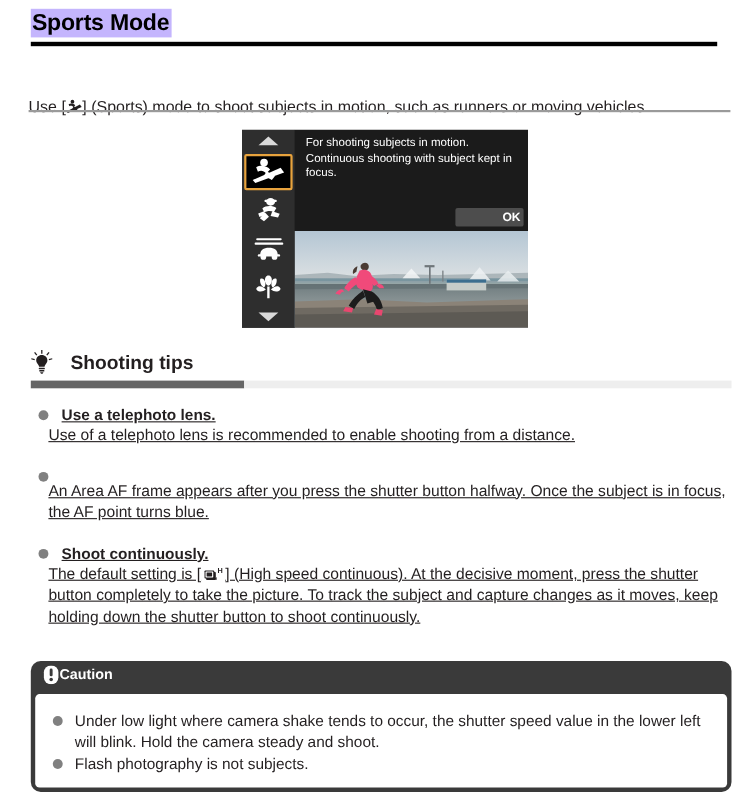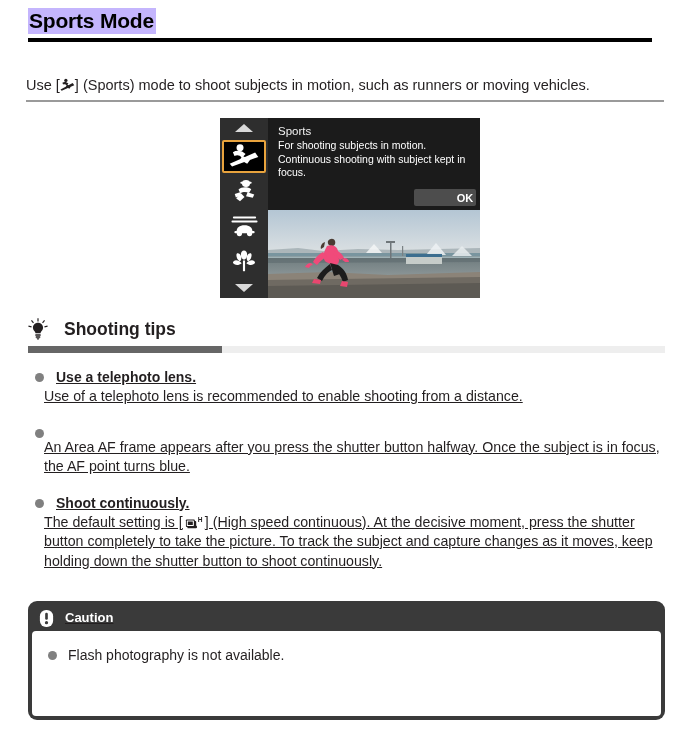--- a/index.html
+++ b/index.html
@@ -40,21 +40,21 @@
     top: 38px;
     width: 624px;
     height: 4px;
     background: #000000;
   }
 
   
   .intro {
     position: absolute;
     left: 26px;
-    top: 75px;
+    top: 88px;
     width: 636px;
     font-size: 14.5px;
     line-height: 20px;
     color: #231f20;
     white-space: nowrap;
   }
   .intro-rule {
     position: absolute;
     left: 26px;
     top: 100px;
@@ -258,25 +258,24 @@
     left: 28px;
     top: 601px;
     width: 637px;
     height: 119px;
     background: #3a3a3a;
     border-radius: 9px;
     padding: 4px;
   }
   .caution-head {
     display: flex;
-    align-items: center;
+    align-items: flex-start;
     height: 26px;
     padding-left: 7px;
-    gap: 11px;
-    text-decoration: underline;
+    gap: 0;
   }
   .caution-icon { width: 15px; height: 17px; display: block; }
   .caution-title {
     color: #ffffff;
     font-size: 13px;
     font-weight: bold;
     line-height: 16px;
   }
   .caution-body {
     background: #ffffff;
@@ -385,21 +384,20 @@
           </svg>
       </span>
     </div>
 
     <div class="rail-arrow">
         <div class="tri-down"></div>
       </div>
   </div>
 
   <div class="cam-info">
-    <div class="cam-mode-name">Sports</div>
     <div class="cam-mode-desc">For shooting subjects in motion. Continuous shooting with subject kept in focus.</div>
     <div class="cam-ok">OK</div>
   </div>
 
   <div class="cam-photo">
     <svg viewBox="0 0 212 88" width="212" height="88" aria-hidden="true">
       <defs>
         <linearGradient id="sky" x1="0" y1="0" x2="0" y2="1">
           <stop offset="0%" stop-color="#b4c6d4"></stop>
           <stop offset="70%" stop-color="#d5dce0"></stop>
@@ -511,16 +509,20 @@
         <rect x="0" y="0" width="14" height="18" rx="6.6" fill="#ffffff"></rect>
         <rect x="5.6" y="3" width="2.8" height="7.4" rx="1.3" fill="#3a3a3a"></rect>
         <circle cx="7" cy="13.4" r="1.7" fill="#3a3a3a"></circle>
       </svg>
     </span>
     <span class="caution-title">Caution</span>
   </div>
   <div class="caution-body">
     <div class="c-item">
       <span class="c-dot"></span>
-      <span class="c-text">Flash photography is not available.</span>
+      <span class="c-text">Under low light where camera shake tends to occur, the shutter speed value in the lower left will blink. Hold the camera steady and shoot.</span>
+    </div>
+    <div class="c-item">
+      <span class="c-dot"></span>
+      <span class="c-text">Flash photography is not subjects.</span>
     </div>
   </div>
 </div>
 
 </body></html>

